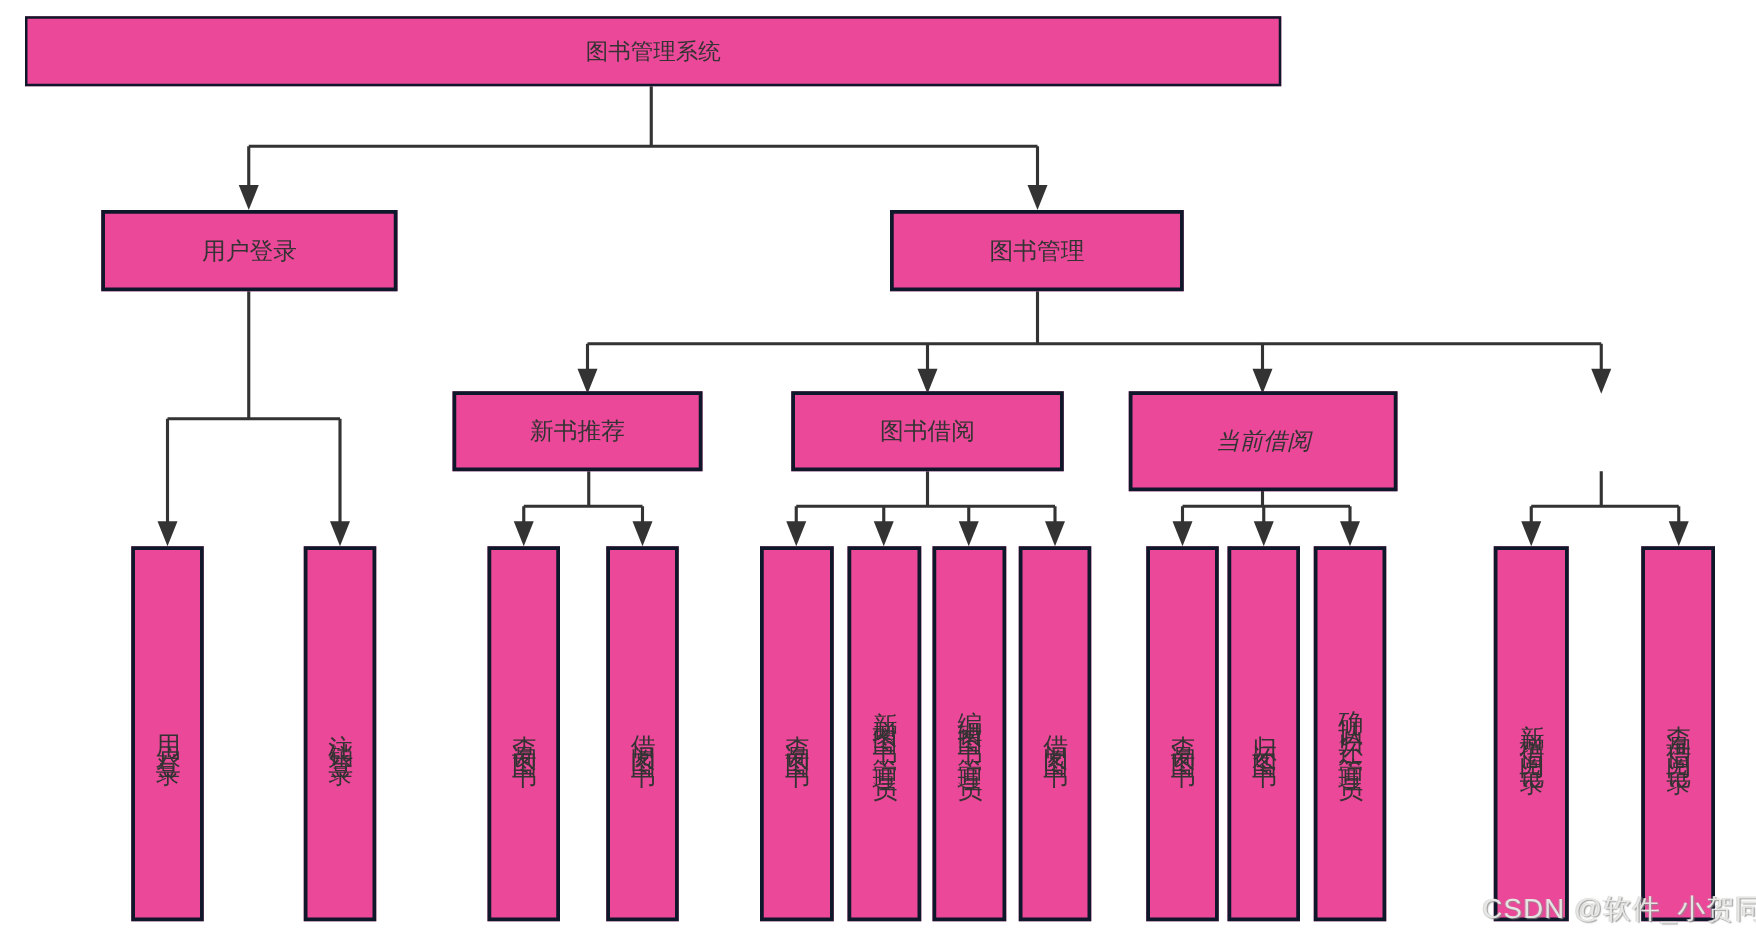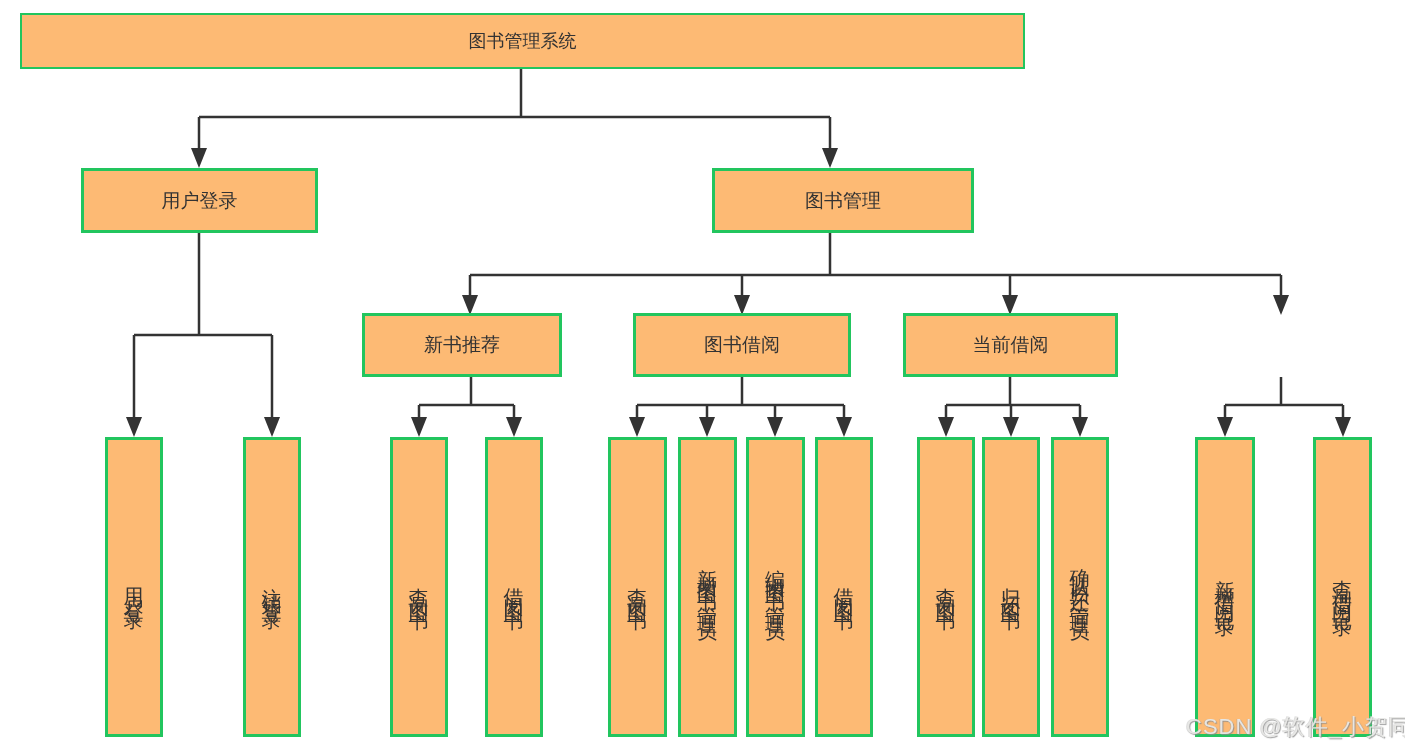--- a/index.html
+++ b/index.html
@@ -17,22 +17,22 @@
   }
   svg.connectors {
     position: absolute;
     left: 0; top: 0;
     width: 1405px;
     height: 747px;
   }
   .box {
     position: absolute;
     box-sizing: border-box;
-    background: #fdba74;
-    border: 3px solid #22c55e;
+    background: #ec4899;
+    border: 3px solid #0f172a;
     display: flex;
     align-items: center;
     justify-content: center;
     color: #333333;
     text-align: center;
   }
   .box.root {
     border-width: 2px;
     font-size: 18px;
   }
@@ -123,25 +123,25 @@
       <polygon points="1003,417 1019,417 1011,437"></polygon>
       <polygon points="1072,417 1088,417 1080,437"></polygon>
       <polygon points="1217,417 1233,417 1225,437"></polygon>
       <polygon points="1335,417 1351,417 1343,437"></polygon>
     </g>
   </svg>
 
   <div class="box root" style="left:20px; top:13px; width:1005px; height:56px;">图书管理系统</div>
 
   <div class="box h2" style="left:81px; top:168px; width:237px; height:65px;">用户登录</div>
-  <div class="box h2" style="left:712px; top:168px; width:262px; height:65px;">图书管理</div>
+  <div class="box h2" style="left:712px; top:168px; width:235px; height:65px;">图书管理</div>
 
   <div class="box h3" style="left:362px; top:313px; width:200px; height:64px;">新书推荐</div>
   <div class="box h3" style="left:633px; top:313px; width:218px; height:64px;">图书借阅</div>
-  <div class="box h3" style="left:903px; top:313px; width:215px; height:64px;">当前借阅</div>
+  <div class="box h3" style="left:903px; top:313px; width:215px; height:80px;font-style:italic;">当前借阅</div>
 
   <div class="box leaf" style="left:105px; top:437px; width:58px; height:300px;">
     <span class="vtext">用户登录</span>
   </div>
   <div class="box leaf" style="left:243px; top:437px; width:58px; height:300px;">
     <span class="vtext">注销登录</span>
   </div>
 
   <div class="box leaf" style="left:390px; top:437px; width:58px; height:300px;">
     <span class="vtext">查询图书</span>

